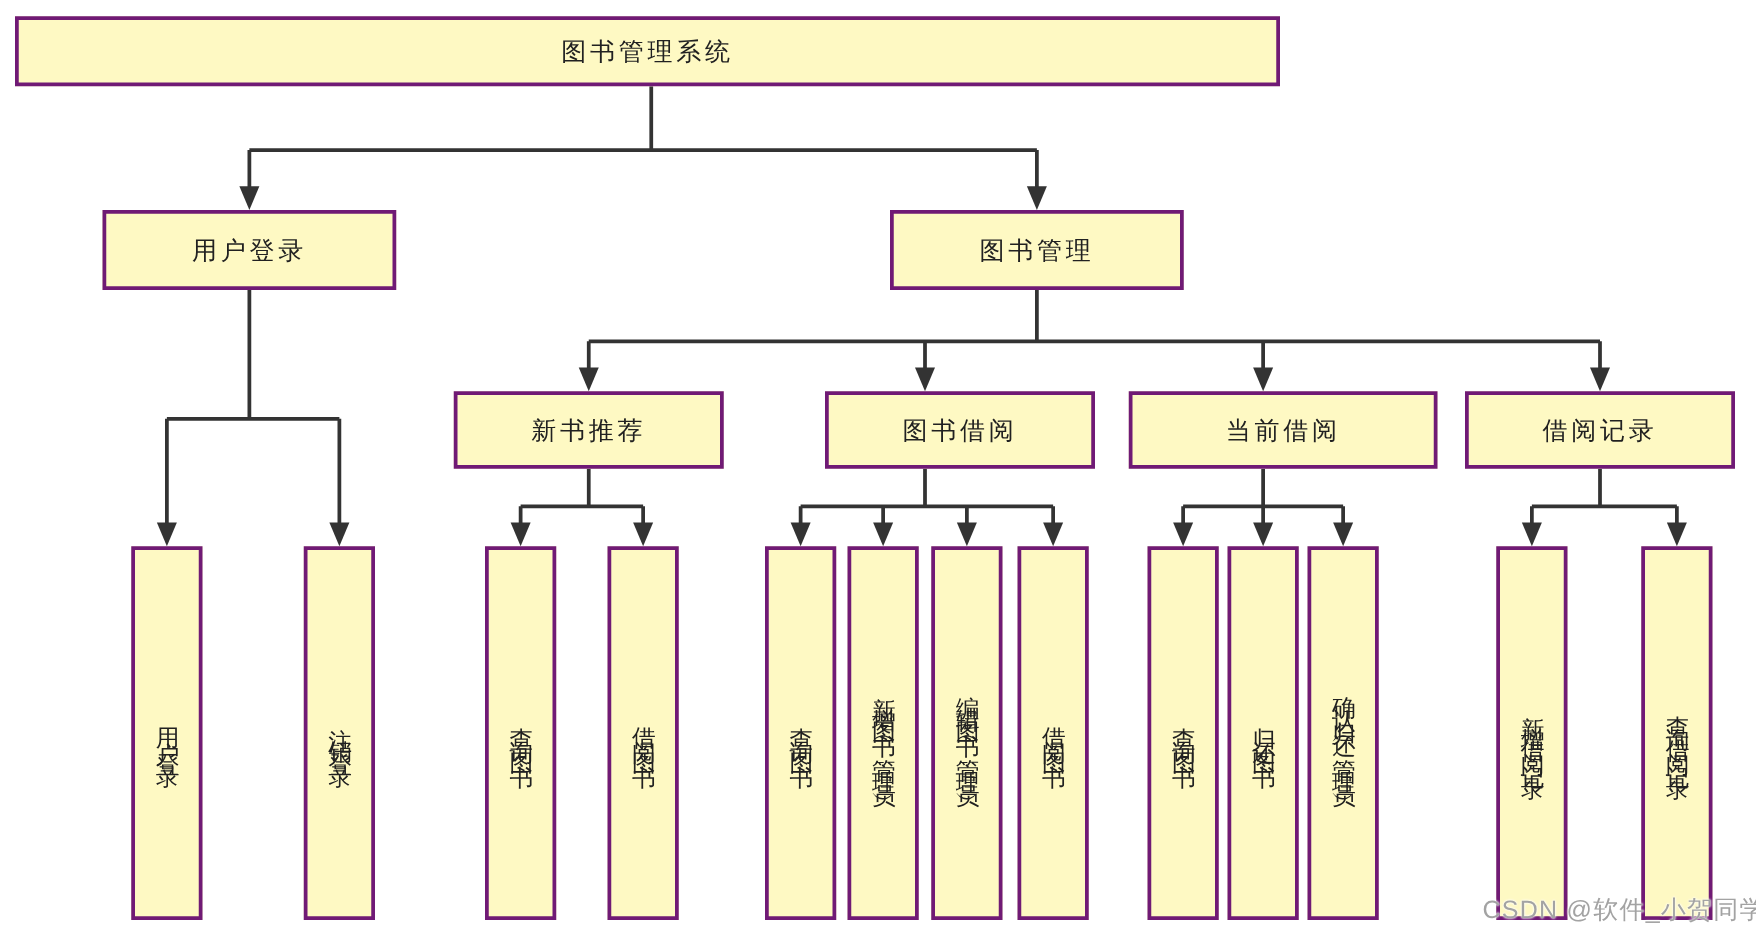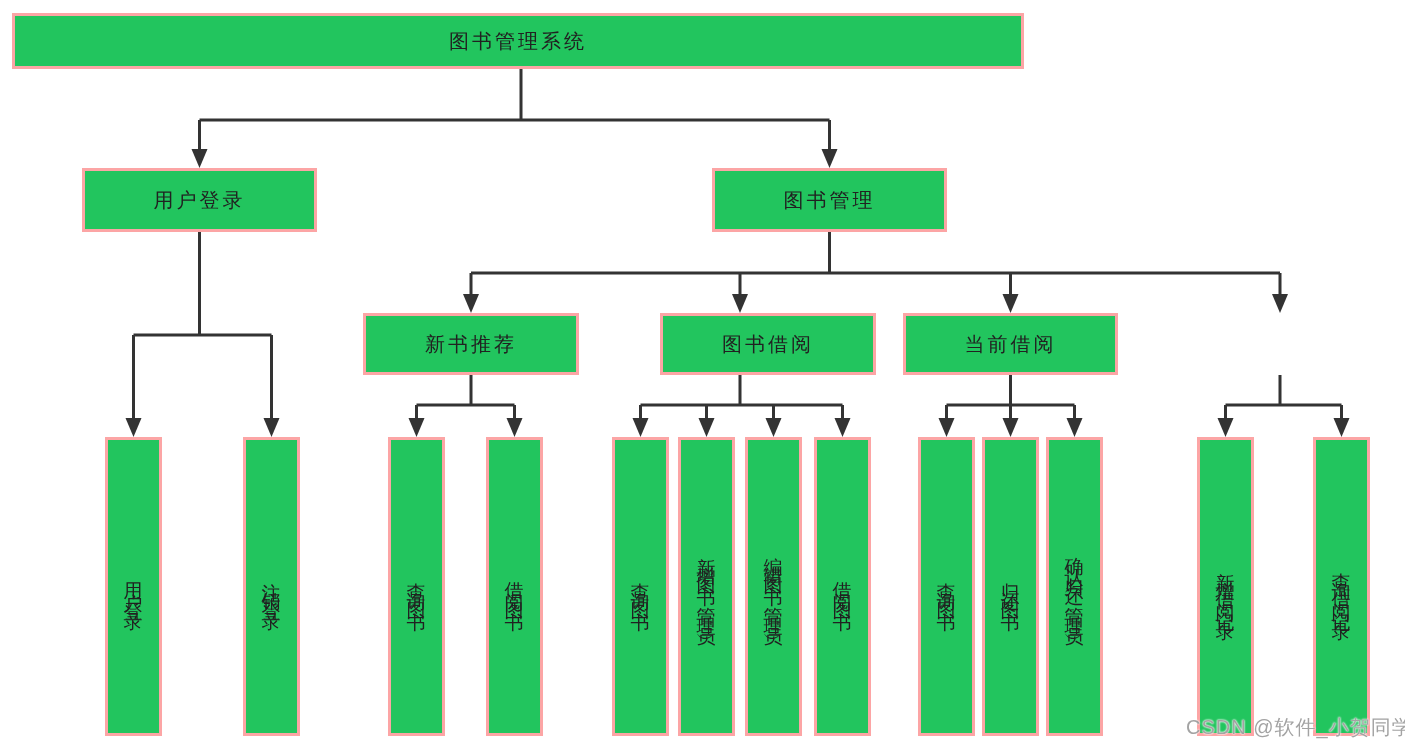--- a/index.html
+++ b/index.html
@@ -7,22 +7,22 @@
     position: relative;
     width: 1405px;
     height: 747px;
     background: #ffffff;
     font-family: "Liberation Sans", "DejaVu Sans", sans-serif;
     overflow: hidden;
   }
   .box {
     position: absolute;
     box-sizing: border-box;
-    border: 3px solid #fca5a5;
-    background: #22c55e;
+    border: 3px solid #701a75;
+    background: #fef9c3;
     display: flex;
     align-items: center;
     justify-content: center;
     color: #212121;
   }
   .hlabel {
     font-size: 20px;
     letter-spacing: 3px;
     white-space: nowrap;
   }
@@ -35,21 +35,21 @@
     letter-spacing: 10px;
     color: #212121;
   }
   
   .n-root   { left: 12px;   top: 13px;  width: 1012px; height: 56px; }
   .n-login  { left: 82px;   top: 168px; width: 235px;  height: 64px; }
   .n-mgmt   { left: 712px;  top: 168px; width: 235px;  height: 64px; }
   .n-l3     { top: 313px; width: 216px; height: 62px; }
   .n-nbr    { left: 363px; }
   .n-bb     { left: 632px; margin-left: 28px; }
-  .n-cb     { left: 903px;  width: 215px; }
+  .n-cb     { left: 903px;  width: 247px; }
   .n-br     { left: 1172px; }
   .lf-1  { left: 105px; }
   .lf-2  { left: 243px; }
   .lf-3  { left: 388px; }
   .lf-4  { left: 486px; }
   .lf-5  { left: 612px; }
   .lf-6  { left: 678px; }
   .lf-7  { left: 745px; }
   .lf-8  { left: 814px; }
   .lf-9  { left: 918px; }
@@ -135,20 +135,23 @@
 
   <div class="box n-mgmt">
     <span class="hlabel">图书管理</span>
   </div>
   <div class="box n-l3 n-bb">
     <span class="hlabel">图书借阅</span>
   </div>
   <div class="box n-l3 n-cb">
     <span class="hlabel">当前借阅</span>
   </div>
+  <div class="box n-l3 n-br">
+    <span class="hlabel">借阅记录</span>
+  </div>
 
   <div class="box vbox lf-1">
     <span class="vlabel">用户登录</span>
   </div>
   <div class="box vbox lf-2">
     <span class="vlabel">注销登录</span>
   </div>
   <div class="box vbox lf-3">
     <span class="vlabel">查询图书</span>
   </div>

